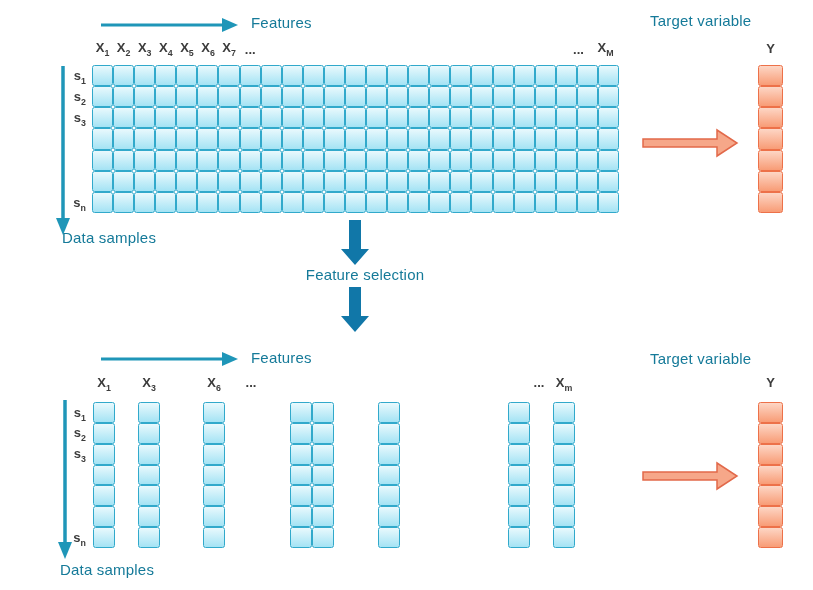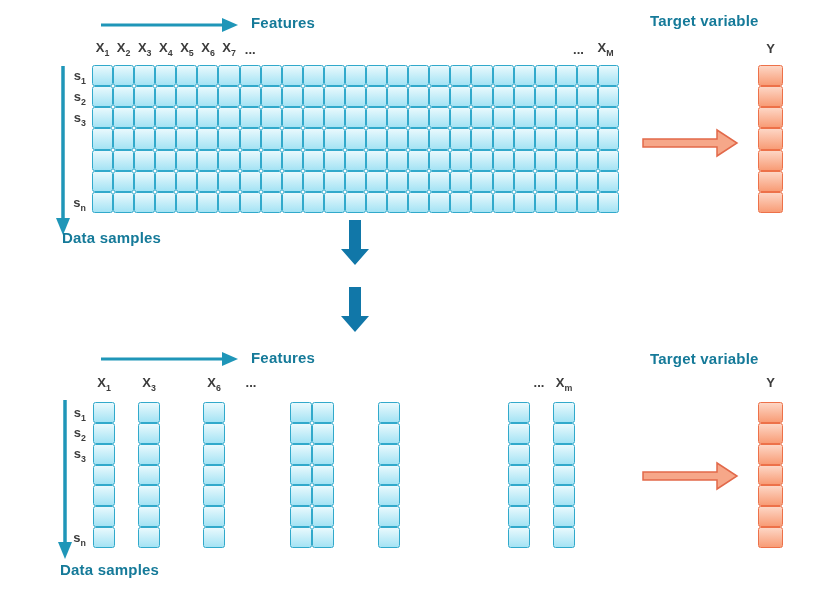--- a/index.html
+++ b/index.html
@@ -13,21 +13,21 @@
     --cell-bottom:#a4e3f4;
     --orange-border:#ed7149;
     --orange-top:#fdd6c5;
     --orange-bottom:#f89c76;
     --orange-arrow-fill:#f6a789;
     --orange-arrow-stroke:#e2694a;
     --thick-arrow:#1177a8;
     --label-color:#3c3c3c;
   }
   .teal-label{
-    position:absolute;color:var(--teal-text);font-size:15px;font-weight:bold;
+    position:absolute;color:var(--teal-text);font-size:15px;font-weight:normal;
     white-space:nowrap;letter-spacing:0.2px;
   }
   .small-label{
     color:var(--label-color);font-size:13px;font-weight:600;white-space:nowrap;
   }
   .small-label sub{font-size:0.68em;font-weight:600;}
   .matrix{position:absolute;display:grid;}
   .cell{
     box-sizing:border-box;border:1.2px solid var(--cell-border);border-radius:2.5px;
     background:linear-gradient(180deg,var(--cell-top) 0%,var(--cell-bottom) 100%);
@@ -287,20 +287,21 @@
       <div class="cell orange"></div>
       <div class="cell orange"></div>
       <div class="cell orange"></div>
     </div>
 
   <div class="teal-label" style="left:62px;top:229px;">Data samples</div>
 
   <svg id="thick-arrow-1" class="arrow-svg" style="left:340px;top:220px;" width="30" height="45">
     <polygon points="9,0 21,0 21,29 29,29 15,45 1,29 9,29" fill="var(--thick-arrow)"></polygon>
   </svg>
+  <div class="teal-label" style="left:285px;top:266px;width:160px;text-align:center;">Feature selection</div>
   <svg id="thick-arrow-2" class="arrow-svg" style="left:340px;top:287px;" width="30" height="45">
     <polygon points="9,0 21,0 21,29 29,29 15,45 1,29 9,29" fill="var(--thick-arrow)"></polygon>
   </svg>
 
   <svg id="features-arrow-bottom" class="arrow-svg" style="left:98px;top:350px;" width="142" height="18">
     <line x1="3" y1="9" x2="125" y2="9" stroke="var(--arrow)" stroke-width="3"></line>
     <polygon points="124,2 140,9 124,16" fill="var(--arrow)"></polygon>
   </svg>
   <div class="teal-label" style="left:251px;top:349px;">Features</div>
 

